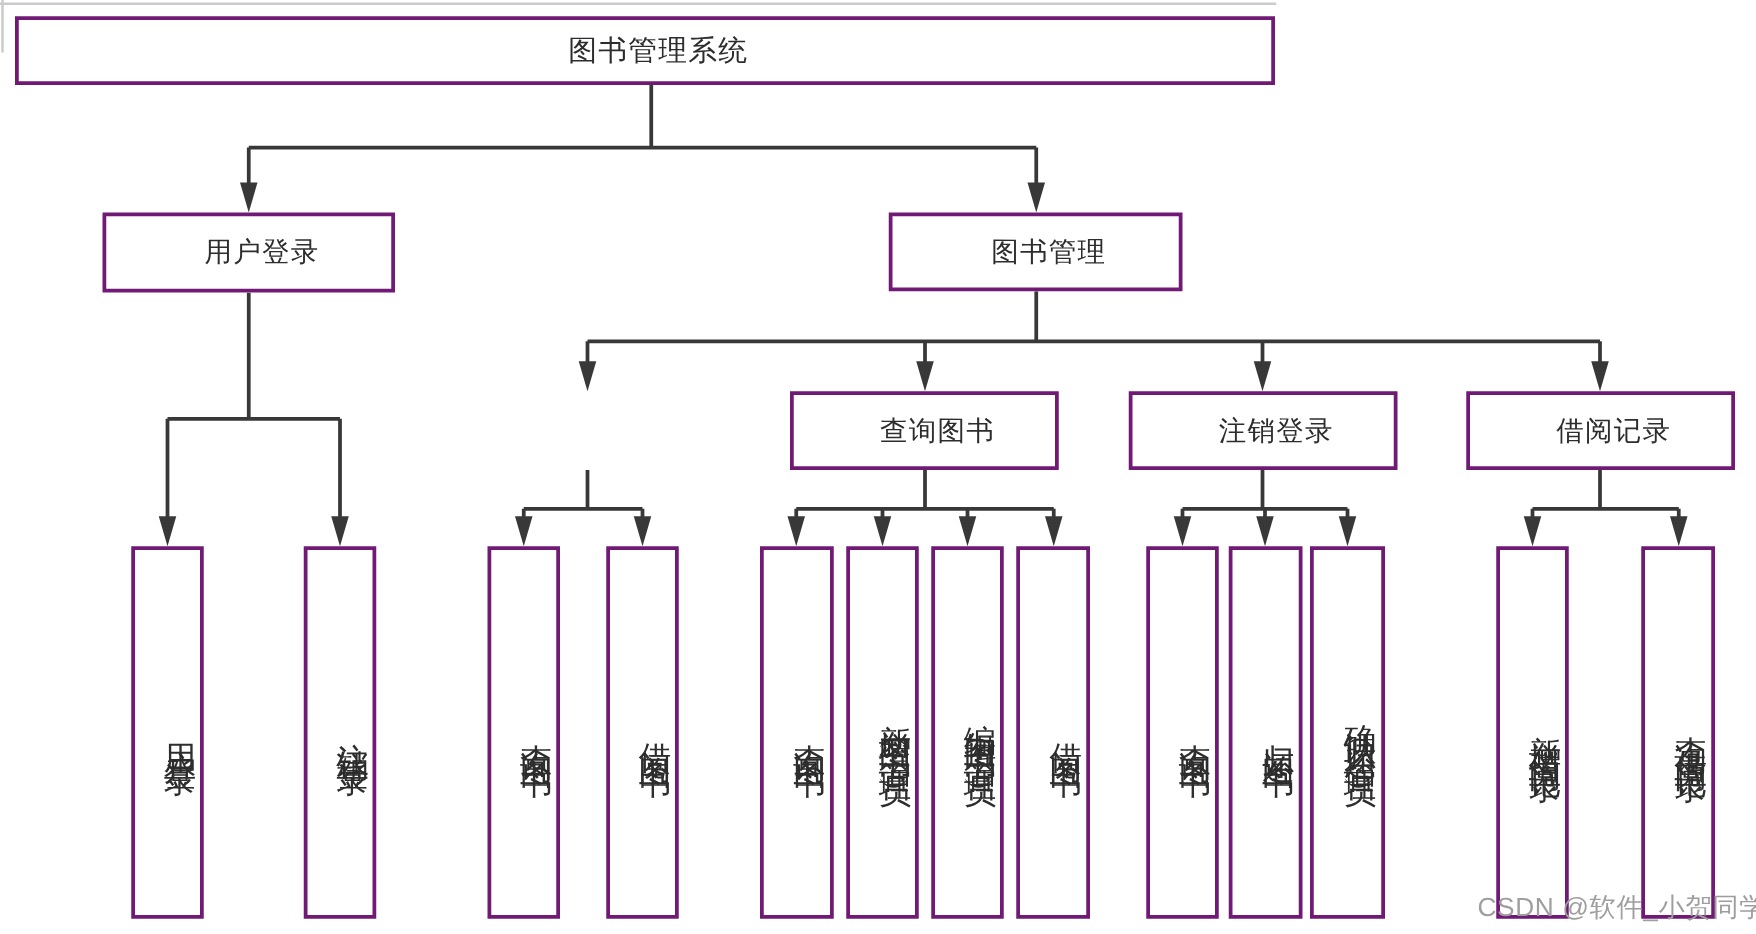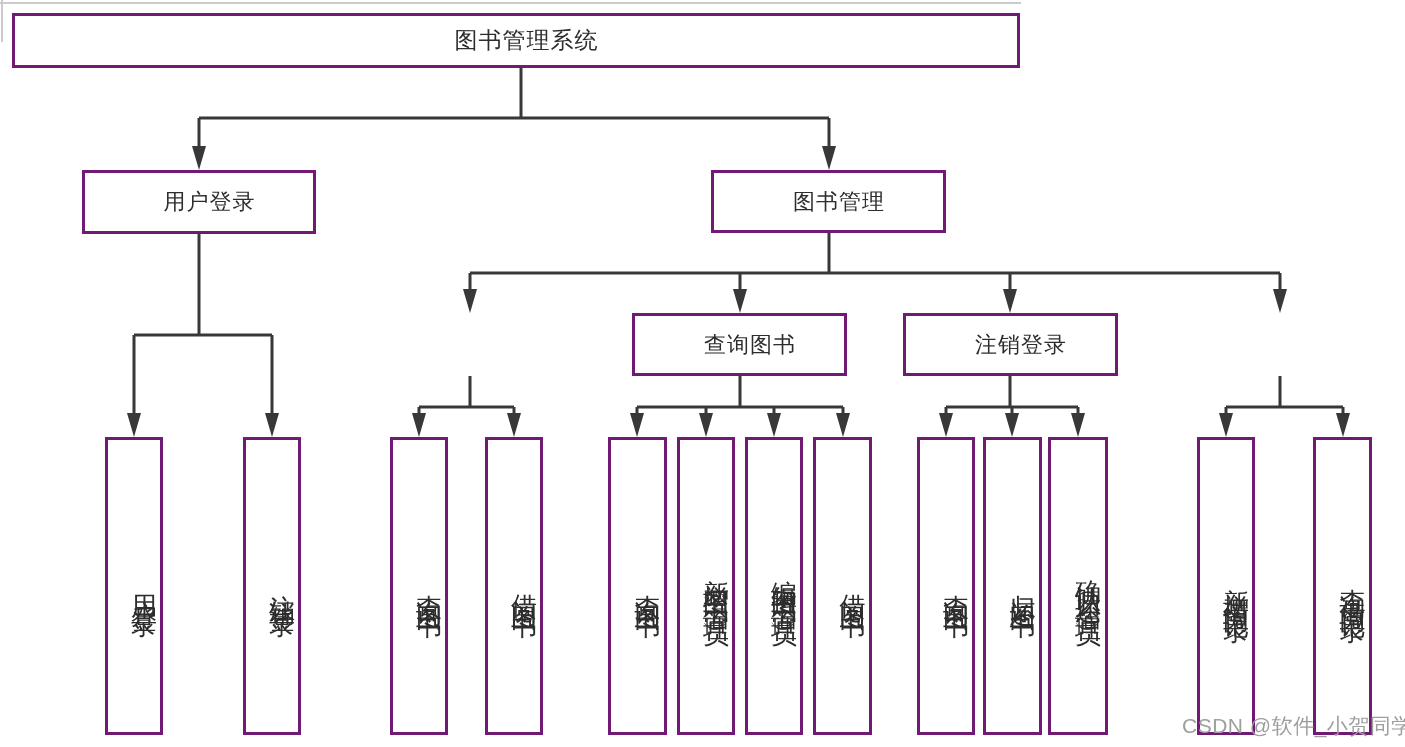--- a/index.html
+++ b/index.html
@@ -92,20 +92,23 @@
   <div class="box hbox" style="left:711px;top:170px;width:235px;height:63px;">
     <span>图书管理</span>
   </div>
 
   <div class="box hbox" style="left:632px;top:313px;width:215px;height:63px;">
     <span>查询图书</span>
   </div>
   <div class="box hbox" style="left:903px;top:313px;width:215px;height:63px;">
     <span>注销登录</span>
   </div>
+  <div class="box hbox" style="left:1173px;top:313px;width:215px;height:63px;">
+    <span>借阅记录</span>
+  </div>
 
   <div class="box vbox" style="left:105px;width:58px;">
     <span class="vtext">用户登录</span>
   </div>
   <div class="box vbox" style="left:243px;width:58px;">
     <span class="vtext">注销登录</span>
   </div>
 
   <div class="box vbox" style="left:390px;width:58px;">
     <span class="vtext">查询图书</span>

